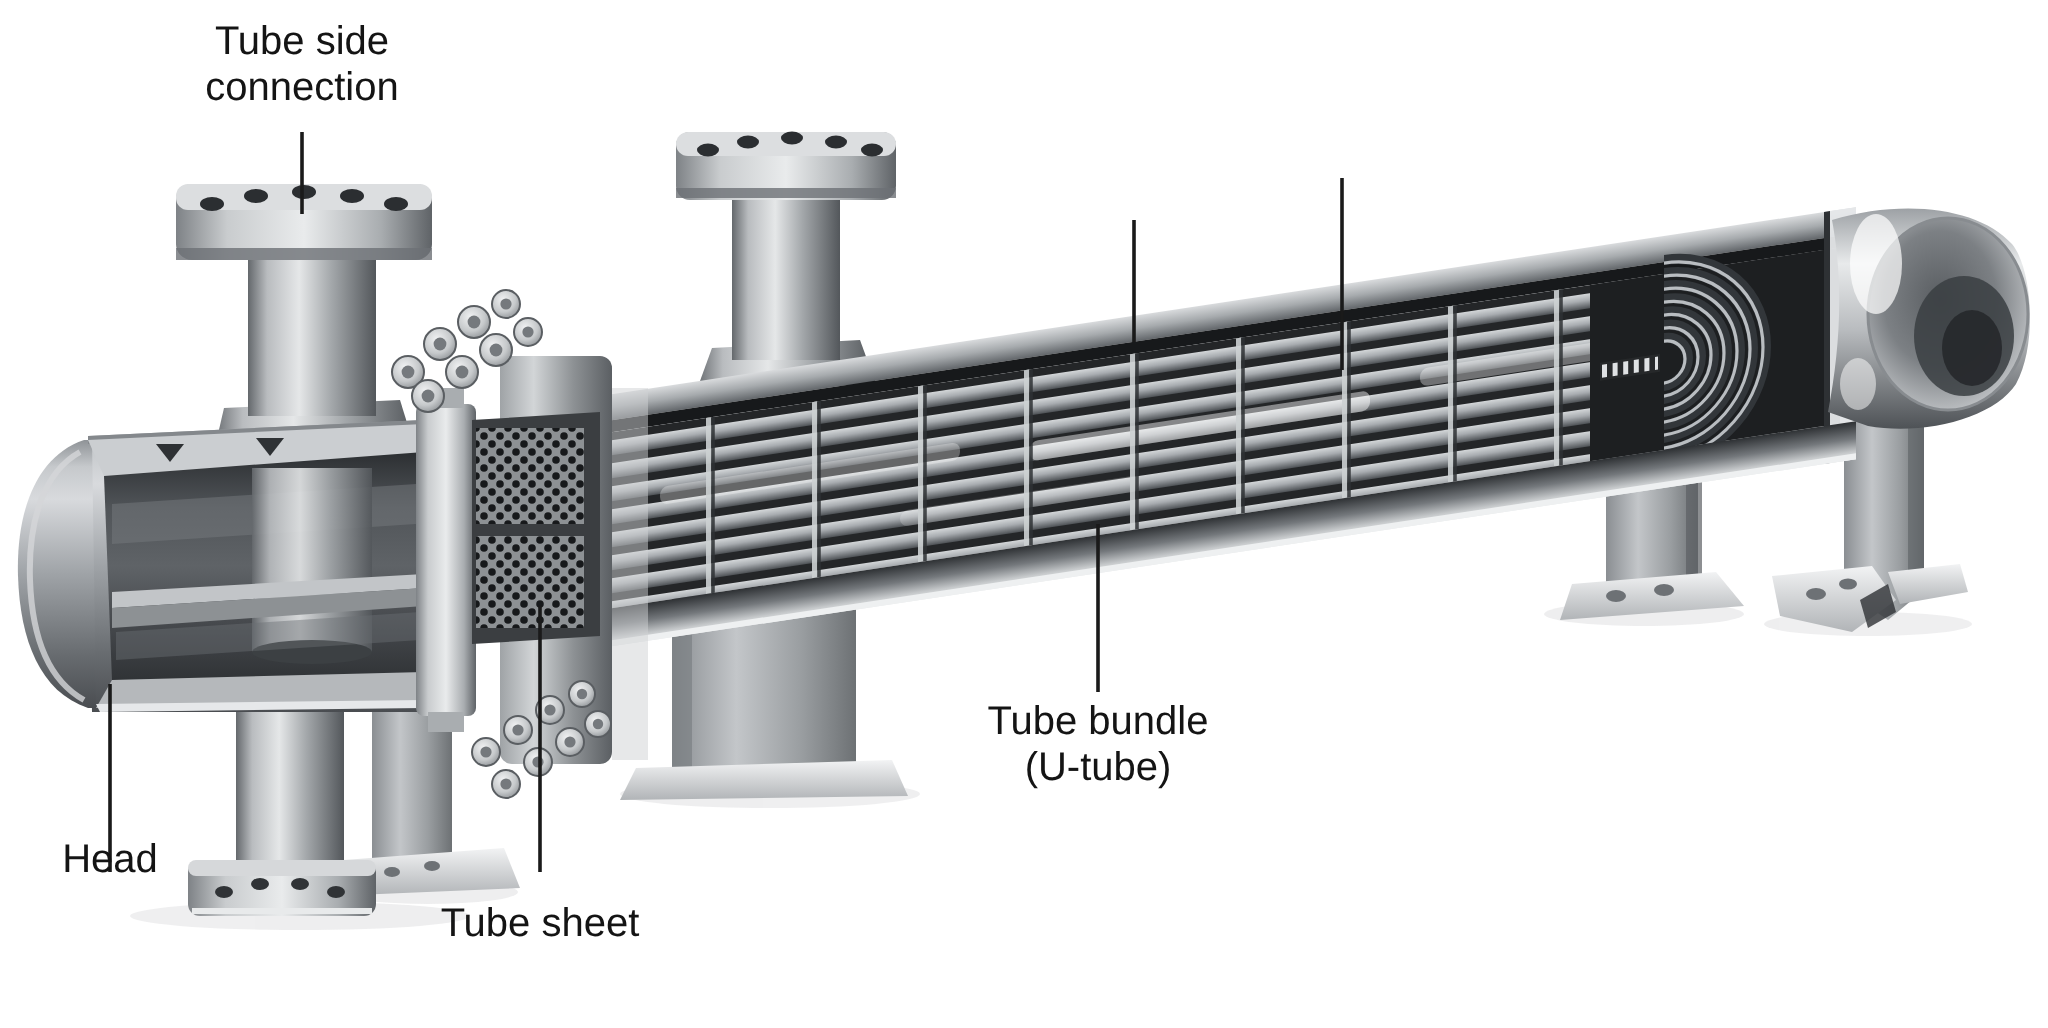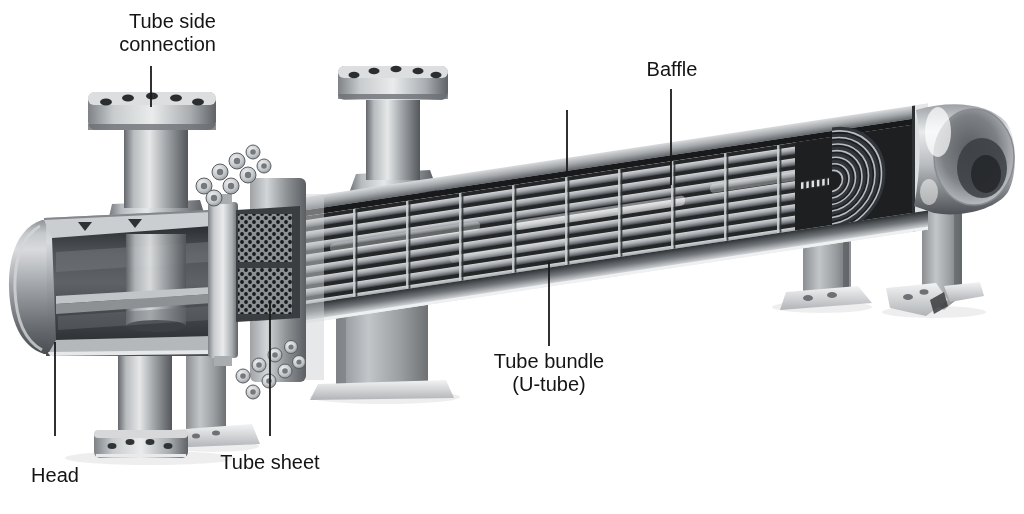--- a/index.html
+++ b/index.html
@@ -5,26 +5,26 @@
   html,body{margin:0;padding:0;background:#ffffff;}
   #stage{
     position:relative;width:1024px;height:514px;background:#ffffff;overflow:hidden;
     font-family:"Liberation Sans", sans-serif;
   }
   #scene{position:absolute;left:0;top:0;}
   .label{
     position:absolute;color:#141414;font-size:20px;line-height:23px;
     text-align:center;user-select:none;
   }
-  .lbl-tsc   {left:64px;  top:10px;  width:152px;text-align:right;}
+  .lbl-tsc   {left:75px;  top:10px;  width:152px;}
   .lbl-shell {left:510px; top:83px;  width:100px;}
   .lbl-baffle{left:623px; top:58px;  width:98px;}
   .lbl-bundle{left:471px; top:350px; width:156px;}
   .lbl-sheet {left:201px; top:451px; width:138px;}
-  .lbl-head  {left:17px;  top:464px; width:76px;}
+  .lbl-head  {left:17px;  top:419px; width:76px;}
 </style>
 </head>
 <body>
 
 <div id="stage">
 
   <svg id="scene" width="1024" height="514" viewBox="0 0 1024 514">
     <defs>
       <linearGradient id="gradMetalV" x1="0" y1="0" x2="0" y2="1">
         <stop offset="0" stop-color="#8f9397"></stop>
@@ -332,20 +332,19 @@
       <line x1="151" y1="66" x2="151" y2="107"></line>
       <line x1="567" y1="110" x2="567" y2="171"></line>
       <line x1="671" y1="89" x2="671" y2="185"></line>
       <line x1="549" y1="262" x2="549" y2="346"></line>
       <line x1="270" y1="303" x2="270" y2="436"></line>
       <line x1="55" y1="342" x2="55" y2="436"></line>
     </g>
   </svg>
 
   <div class="label lbl-tsc">Tube side connection</div>
-  <div class="label lbl-baffle">Baffle</div>
   <div class="label lbl-sheet">Tube sheet</div>
   <div class="label lbl-bundle">
     <span>Tube bundle</span><br>
     <span>(U-tube)</span>
   </div>
   <div class="label lbl-head">Head</div>
 </div>
 
 </body></html>

